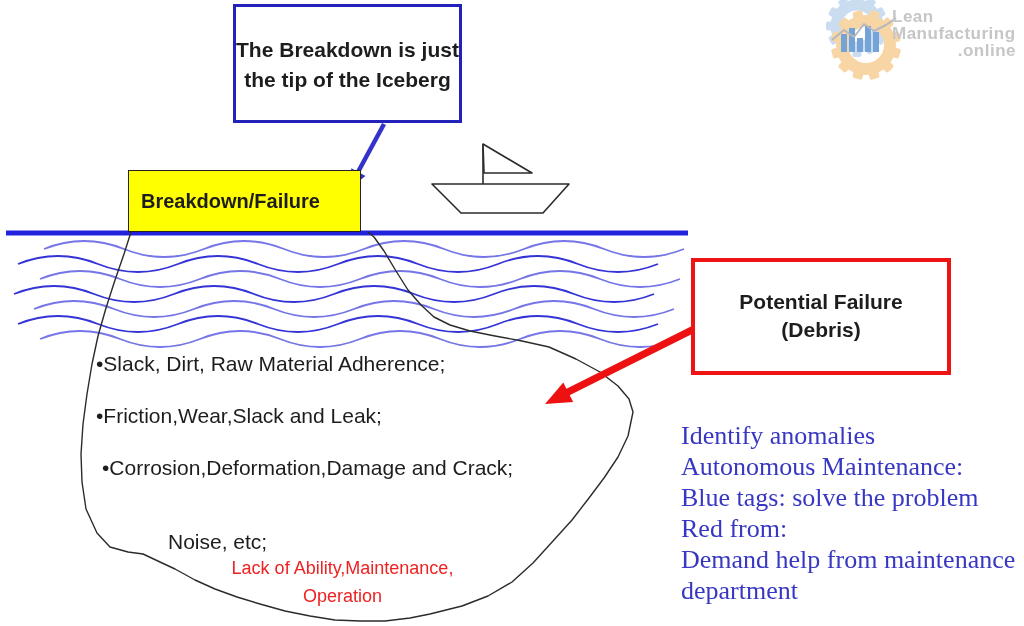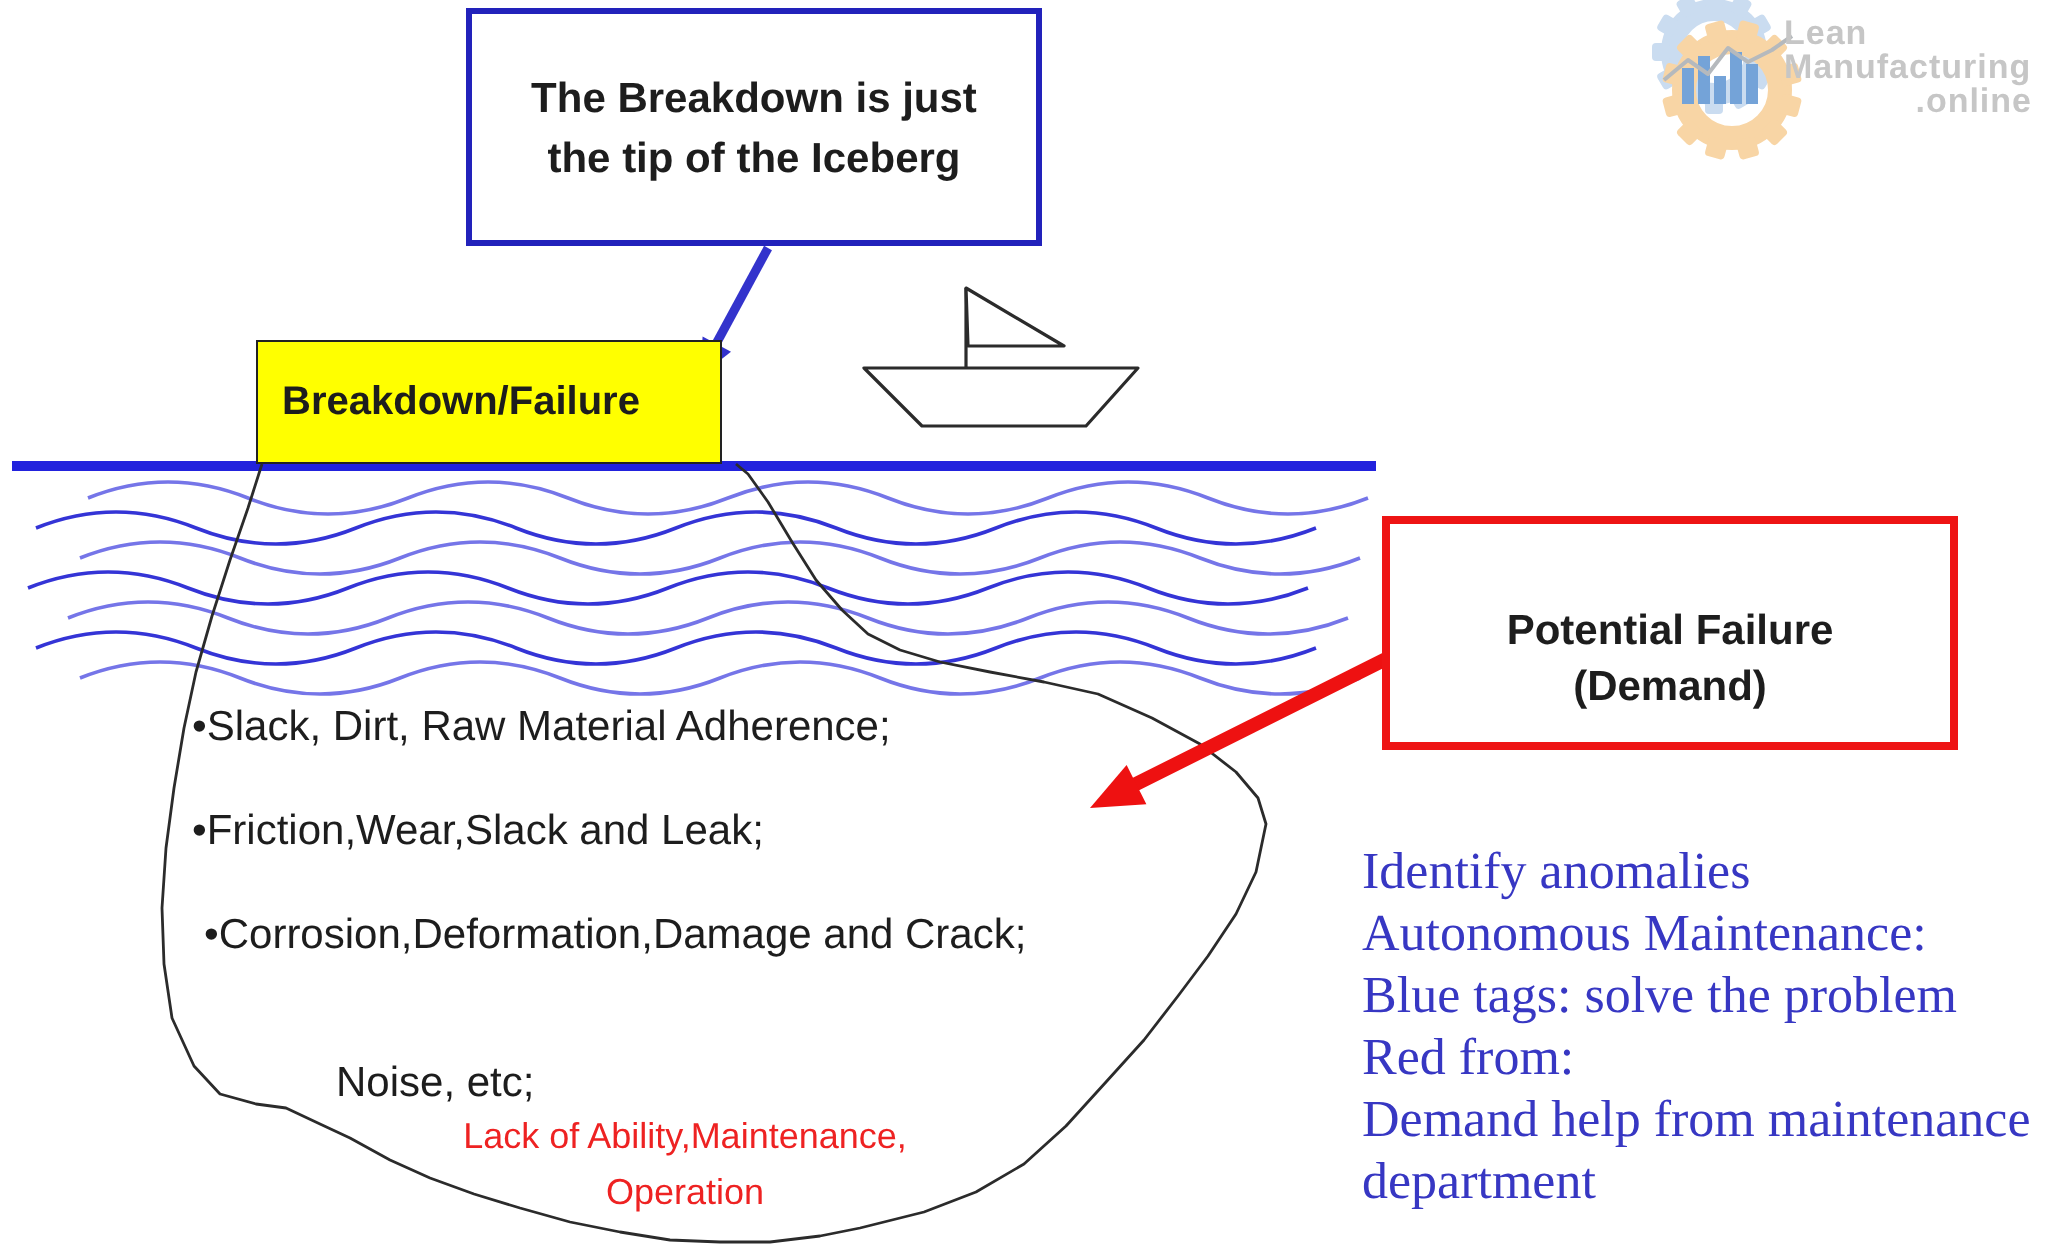--- a/index.html
+++ b/index.html
@@ -19,29 +19,29 @@
   .arrow-blue-head{fill:var(--arrow_blue);}
   .arrow-red-line{stroke:var(--arrow_red);stroke-width:7;}
   .arrow-red-head{fill:var(--arrow_red);}
   .gear-blue{fill:var(--gear_blue);}
   .gear-blue-ring{fill:none;stroke:var(--gear_blue);stroke-width:11;}
   .gear-orange{fill:var(--gear_orange);}
   .gear-orange-ring{fill:none;stroke:var(--gear_orange);stroke-width:12;}
   .logo-bar{fill:var(--bar_blue);}
   .logo-trend{fill:none;stroke:var(--line_gray);stroke-width:2;stroke-linejoin:round;}
 
-  .title-box{position:absolute;left:233px;top:4px;width:288px;height:119px;box-sizing:border-box;
+  .title-box{position:absolute;left:233px;top:4px;width:229px;height:119px;box-sizing:border-box;
              border:3px solid var(--box_blue);background:#fff;text-align:center;
              padding-top:28px;font-weight:bold;font-size:21px;line-height:30px;color:var(--ink);}
   .surface-label{position:absolute;left:128px;top:170px;width:233px;height:62px;box-sizing:border-box;
              border:1.5px solid #222;background:var(--yellow);display:flex;align-items:center;
              padding-left:12px;font-weight:bold;font-size:20px;color:var(--ink);}
-  .potential-box{position:absolute;left:691px;top:258px;width:288px;height:117px;box-sizing:border-box;
+  .potential-box{position:absolute;left:691px;top:258px;width:260px;height:117px;box-sizing:border-box;
              border:4px solid var(--box_red);background:#fff;text-align:center;
-             padding-top:40px;font-weight:bold;font-size:21px;line-height:28px;color:var(--ink);}
+             padding-top:26px;font-weight:bold;font-size:21px;line-height:28px;color:var(--ink);}
   .bullet{position:absolute;font-size:21px;color:var(--ink);white-space:nowrap;}
   .cause-block{position:absolute;left:100px;top:554px;width:485px;text-align:center;
              font-size:18px;line-height:28px;color:var(--red_text);white-space:nowrap;}
   .notes{position:absolute;left:681px;top:420px;width:343px;
              font-family:"Liberation Serif",serif;font-size:26px;line-height:31px;
              color:var(--note_blue);}
   .logo-text{position:absolute;left:892px;top:8px;width:124px;font-weight:bold;font-size:17px;
              line-height:17px;letter-spacing:0.5px;color:var(--gray_text);}
   .logo-text .l1{margin-bottom:0px;}
   .logo-text .l2{margin-top:0px;}
@@ -139,21 +139,21 @@
     <div>The Breakdown is just</div>
     <div>the tip of the Iceberg</div>
   </div>
 
   <div class="surface-label">
     <span>Breakdown/Failure</span>
   </div>
 
   <div class="potential-box">
     <div>Potential Failure</div>
-    <div>(Demand)</div>
+    <div>(Debris)</div>
   </div>
 
   <div class="bullet" style="left:96px;top:352px;">•Slack, Dirt, Raw Material Adherence;</div>
   <div class="bullet" style="left:96px;top:404px;">•Friction,Wear,Slack and Leak;</div>
   <div class="bullet" style="left:102px;top:456px;">•Corrosion,Deformation,Damage and Crack;</div>
   <div class="bullet" style="left:168px;top:530px;">Noise, etc;</div>
 
   <div class="cause-block">
     <div>Lack of Ability,Maintenance,</div>
     <div>Operation</div>

